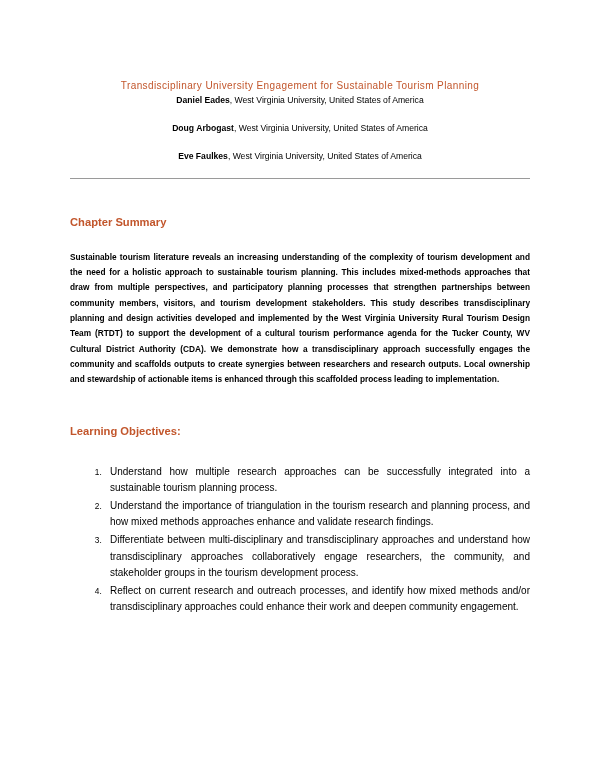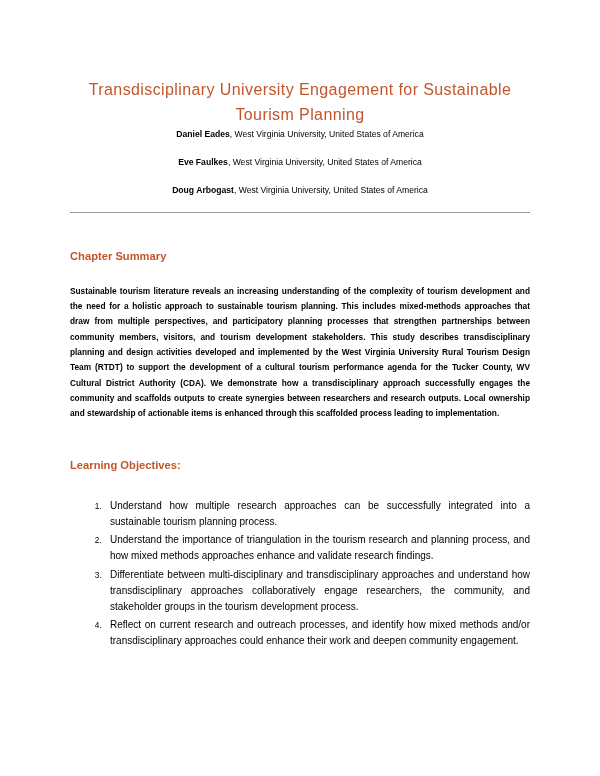--- a/index.html
+++ b/index.html
@@ -16,21 +16,21 @@
   }
   .page {
     position: relative;
     width: 600px;
     height: 776px;
     box-sizing: border-box;
     padding: 62px 70px 0 70px;
   }
   .doc-title {
     color: #c2562c;
-    font-size: 16px;
+    font-size: 10px;
     line-height: 1.55;
     text-align: center;
     letter-spacing: 0.4px;
     font-weight: 400;
     margin: 16px 0 0 0;
   }
   .authors {
   }
   .author-line {
     text-align: center;
@@ -82,24 +82,24 @@
 
 <div class="page">
 
   <h1 class="doc-title">Transdisciplinary University Engagement for Sustainable Tourism Planning</h1>
 
   <div class="authors">
     <div class="author-line">
       <span class="name">Daniel Eades</span><span>, West Virginia University, United States of America</span>
     </div>
     <div class="author-line">
-      <span class="name">Eve Faulkes</span><span>, West Virginia University, United States of America</span>
+      <span class="name">Doug Arbogast</span><span>, West Virginia University, United States of America</span>
     </div>
     <div class="author-line">
-      <span class="name">Doug Arbogast</span><span>, West Virginia University, United States of America</span>
+      <span class="name">Eve Faulkes</span><span>, West Virginia University, United States of America</span>
     </div>
   </div>
 
   <div class="divider"></div>
 
   <h2 class="section-head">Chapter Summary</h2>
 
   <p class="body-text">Sustainable tourism literature reveals an increasing understanding of the complexity of tourism development and the need for a holistic approach to sustainable tourism planning. This includes mixed-methods approaches that draw from multiple perspectives, and participatory planning processes that strengthen partnerships between community members, visitors, and tourism development stakeholders. This study describes transdisciplinary planning and design activities developed and implemented by the West Virginia University Rural Tourism Design Team (RTDT) to support the development of a cultural tourism performance agenda for the Tucker County, WV Cultural District Authority (CDA). We demonstrate how a transdisciplinary approach successfully engages the community and scaffolds outputs to create synergies between researchers and research outputs. Local ownership and stewardship of actionable items is enhanced through this scaffolded process leading to implementation.</p>
 
   <h2 class="section-head">Learning Objectives:</h2>

